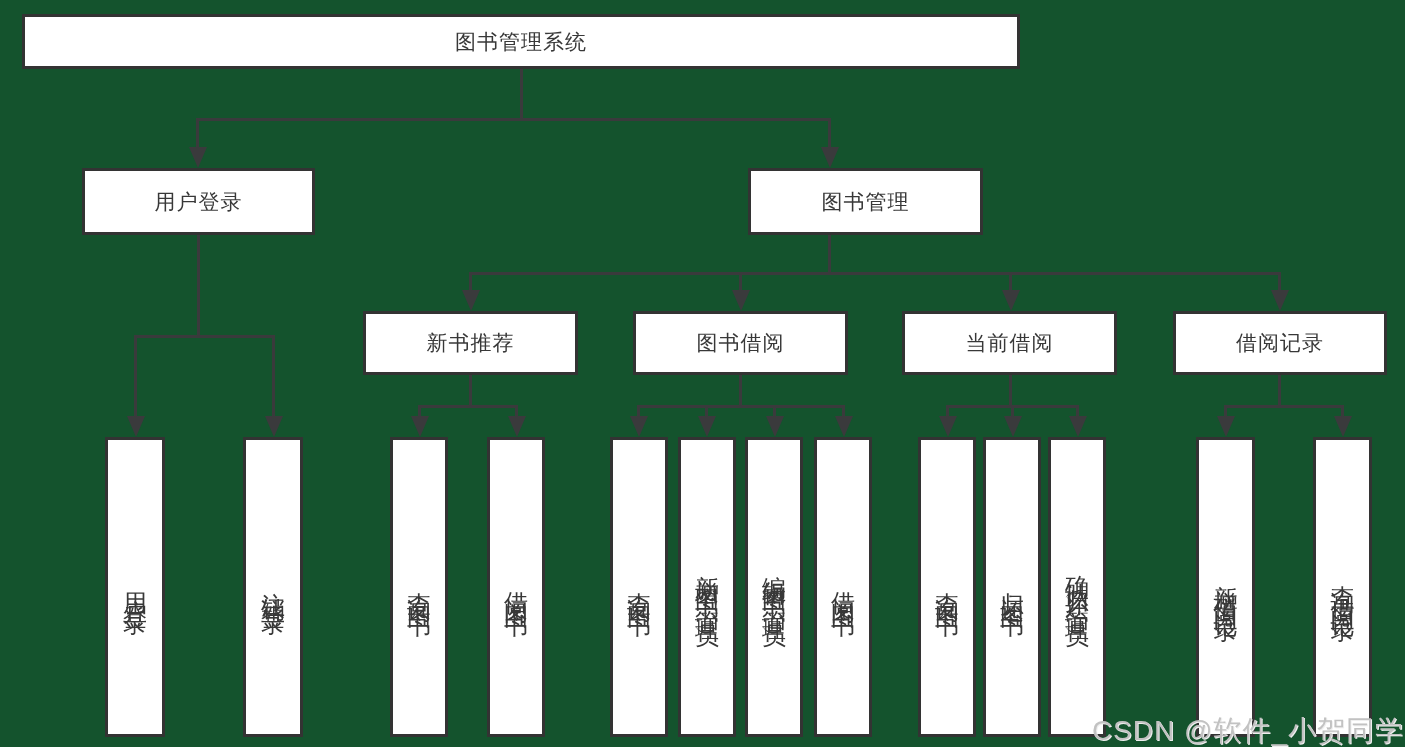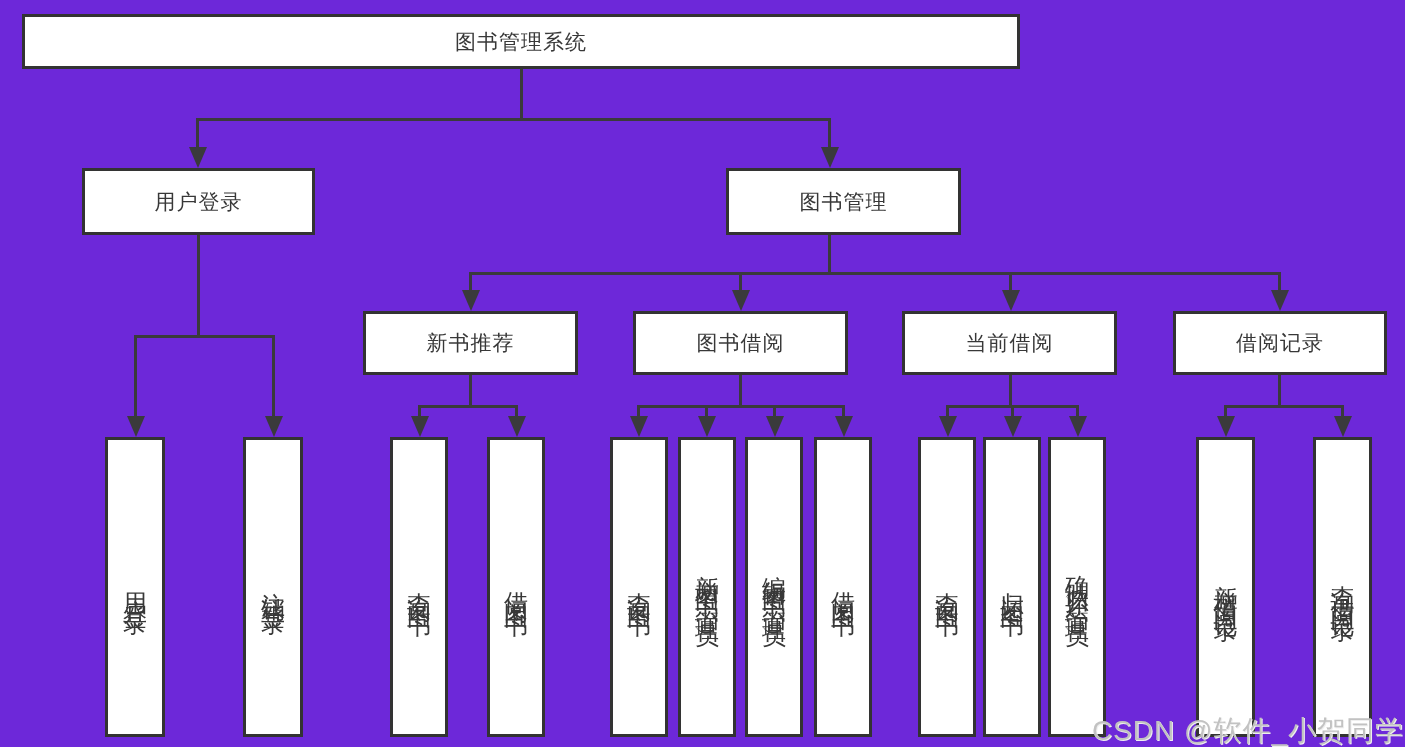--- a/index.html
+++ b/index.html
@@ -1,17 +1,17 @@
 <!DOCTYPE html>
 <html><head>
 <meta charset="utf-8">
 <style>
   html,body{margin:0;padding:0;background:#ffffff;}
   .canvas{
-    position:relative;width:1405px;height:747px;background:#6d28d9;overflow:hidden;
+    position:relative;width:1405px;height:747px;background:#14532d;overflow:hidden;
     font-family:"Liberation Sans","DejaVu Sans",sans-serif;color:#383838;
   }
   .box{
     position:absolute;box-sizing:border-box;background:#ffffff;
     border:3px solid #333333;display:flex;align-items:center;justify-content:center;
     font-size:21px;color:#383838;letter-spacing:1px;z-index:2;
   }
   .leaf{
     writing-mode:vertical-rl;text-orientation:mixed;
     font-size:24px;letter-spacing:7px;line-height:1;
@@ -41,21 +41,21 @@
   <div class="line v" style="left:520px;top:69px;height:49px"></div>
   <div class="line h" style="left:196px;top:118px;width:634px"></div>
   <div class="arrow" style="left:196px;top:118px;height:29px">
       <div class="head"></div>
     </div>
   <div class="arrow" style="left:828px;top:118px;height:29px">
       <div class="head"></div>
     </div>
 
   <div class="box" style="left:82px;top:168px;width:233px;height:67px">用户登录</div>
-  <div class="box" style="left:726px;top:168px;width:235px;height:67px">图书管理</div>
+  <div class="box" style="left:748px;top:168px;width:235px;height:67px">图书管理</div>
 
   <div class="line v" style="left:197px;top:235px;height:100px"></div>
   <div class="line h" style="left:134px;top:335px;width:140px"></div>
   <div class="arrow" style="left:134px;top:335px;height:81px">
       <div class="head"></div>
     </div>
   <div class="arrow" style="left:272px;top:335px;height:81px">
       <div class="head"></div>
     </div>
 

